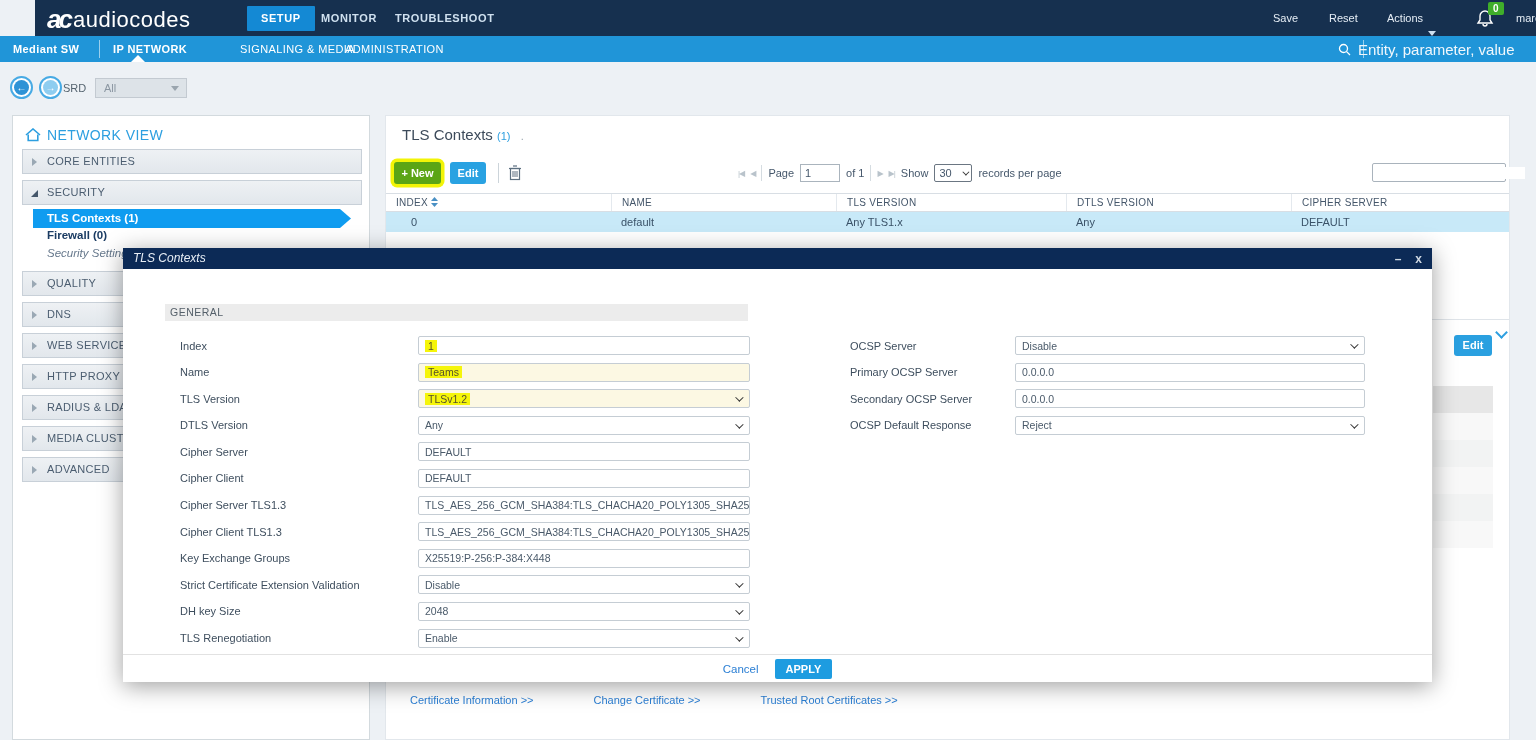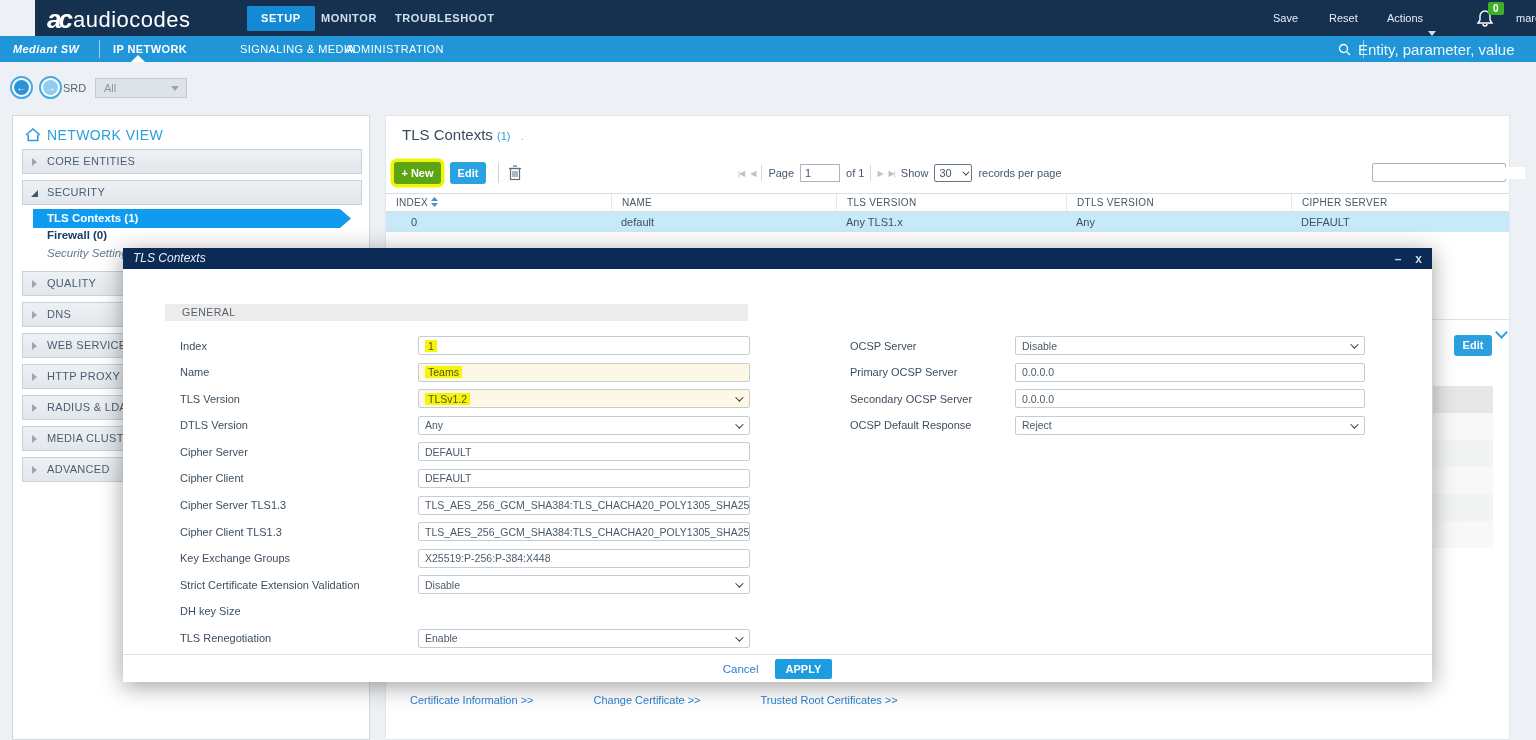--- a/index.html
+++ b/index.html
@@ -15,21 +15,21 @@
   .top-tab { position:absolute; top:0; height:36px; line-height:36px; color:#cfe0ef; font-size:11px; font-weight:bold; letter-spacing:.6px; cursor:pointer; }
   .top-tab.active { top:6px; height:25px; line-height:25px; background:#1489d4; color:#fff; padding:0 14px; border-radius:1px; }
   .top-link { position:absolute; top:0; height:36px; line-height:36px; color:#e6eef6; font-size:11px; cursor:pointer; display:flex; align-items:flex-end; gap:5px; }
   .caret-dn { width:0; height:0; border-left:4px solid transparent; border-right:4px solid transparent; border-top:5px solid #cfe0ef; display:inline-block; }
   .badge { position:absolute; left:12px; top:-6px; background:#3fae2a; color:#fff; font-size:10px; font-weight:bold; padding:1px 5px; border-radius:2px; }
 
   
   .subnav { position:absolute; left:0; top:36px; width:1536px; height:26px; background:#2095d8; z-index:5; }
   .sn-item { position:absolute; top:0; height:26px; line-height:26px; color:#fff; font-size:11px; letter-spacing:.4px; cursor:pointer; }
   .sn-item.bold { font-weight:bold; }
-  .sn-device { font-style:italic; font-weight:bold; }
+  .sn-device { font-weight:bold; }
   .sn-sep { position:absolute; top:4px; width:1px; height:18px; background:rgba(255,255,255,.55); }
   .sn-notch { position:absolute; top:19px; width:0; height:0; border-left:7px solid transparent; border-right:7px solid transparent; border-bottom:7px solid #fff; }
   .sn-search { position:absolute; right:8px; top:0; height:26px; display:flex; align-items:center; gap:7px; color:#fff; }
   .sn-search input { background:transparent; border:none; outline:none; color:#fff; font-size:15px; width:170px; font-family:"Liberation Sans",sans-serif; }
   .sn-search input::placeholder { color:#f0f7fc; opacity:1; }
 
   
   .nav-circle { position:absolute; top:76px; width:23px; height:23px; border-radius:50%; border:2px solid #47aae4; background:#fff; display:flex; align-items:center; justify-content:center; cursor:pointer; }
   .nav-disc { width:15px; height:15px; border-radius:50%; color:#fff; font-size:10px; line-height:15px; text-align:center; }
   .srd-label { position:absolute; left:63px; top:82px; font-size:11px; color:#55646f; }
@@ -76,21 +76,21 @@
   .sliver .sl-r { height:27px; background:#f8f8f8; }
   .sliver .sl-r:nth-child(odd) { background:#f2f3f3; }
   .foot-links { position:absolute; left:0; top:578px; width:1123px; display:flex; gap:60px; padding-left:24px; }
   .flink { color:#2b7fd4; font-size:11px; cursor:pointer; }
 
   
   .modal { position:absolute; left:123px; top:248px; width:1309px; height:434px; background:#fff; box-shadow:0 4px 22px rgba(0,0,0,.38); z-index:10; }
   .mo-title { position:absolute; left:0; top:0; width:100%; height:21px; background:#0c2a56; color:#e8eef5; font-style:italic; font-size:12px; line-height:21px; padding-left:10px; }
   .mo-win { position:absolute; right:10px; top:0; height:21px; display:flex; gap:14px; align-items:center; color:#cfd8e2; font-size:12px; font-weight:bold; }
   .mo-win span { cursor:pointer; }
-  .sec-h { position:absolute; top:56px; height:17px; background:#ececec; color:#55606a; font-size:10.5px; letter-spacing:.5px; line-height:17px; padding-left:17px; }
+  .sec-h { position:absolute; top:56px; height:17px; background:#ececec; color:#55606a; font-size:10.5px; letter-spacing:.5px; line-height:17px; padding-left:5px; }
   .col { position:absolute; top:88px; }
   .f-row { height:19px; margin-bottom:7.6px; display:flex; align-items:center; }
   .f-label { font-size:11px; color:#3e4e5e; padding-left:15px; }
   .g .f-label { width:253px; }
   .o .f-label { width:180px; }
   .f-ctrl { height:19px; border:1px solid #c5cdd4; border-radius:2px; background:#fff; display:flex; align-items:center; padding:0 6px; font-size:10.5px; color:#4a5a6a; overflow:hidden; white-space:nowrap; position:relative; cursor:pointer; }
   .g .f-ctrl { width:332px; }
   .o .f-ctrl { width:350px; }
   .f-ctrl.cream { background:#fcf8e3; }
   .f-ctrl .chev { position:absolute; right:8px; top:6px; }
@@ -374,20 +374,24 @@
     </div>
     <div class="f-row">
       <div class="f-label">Strict Certificate Extension Validation</div>
       <div class="f-ctrl">
           <span>Disable</span>
           <span class="chev"></span>
         </div>
     </div>
     <div class="f-row">
       <div class="f-label">DH key Size</div>
+      <div class="f-ctrl">
+          <span>2048</span>
+          <span class="chev"></span>
+        </div>
     </div>
     <div class="f-row">
       <div class="f-label">TLS Renegotiation</div>
       <div class="f-ctrl">
           <span>Enable</span>
           <span class="chev"></span>
         </div>
     </div>
   </div>
 

